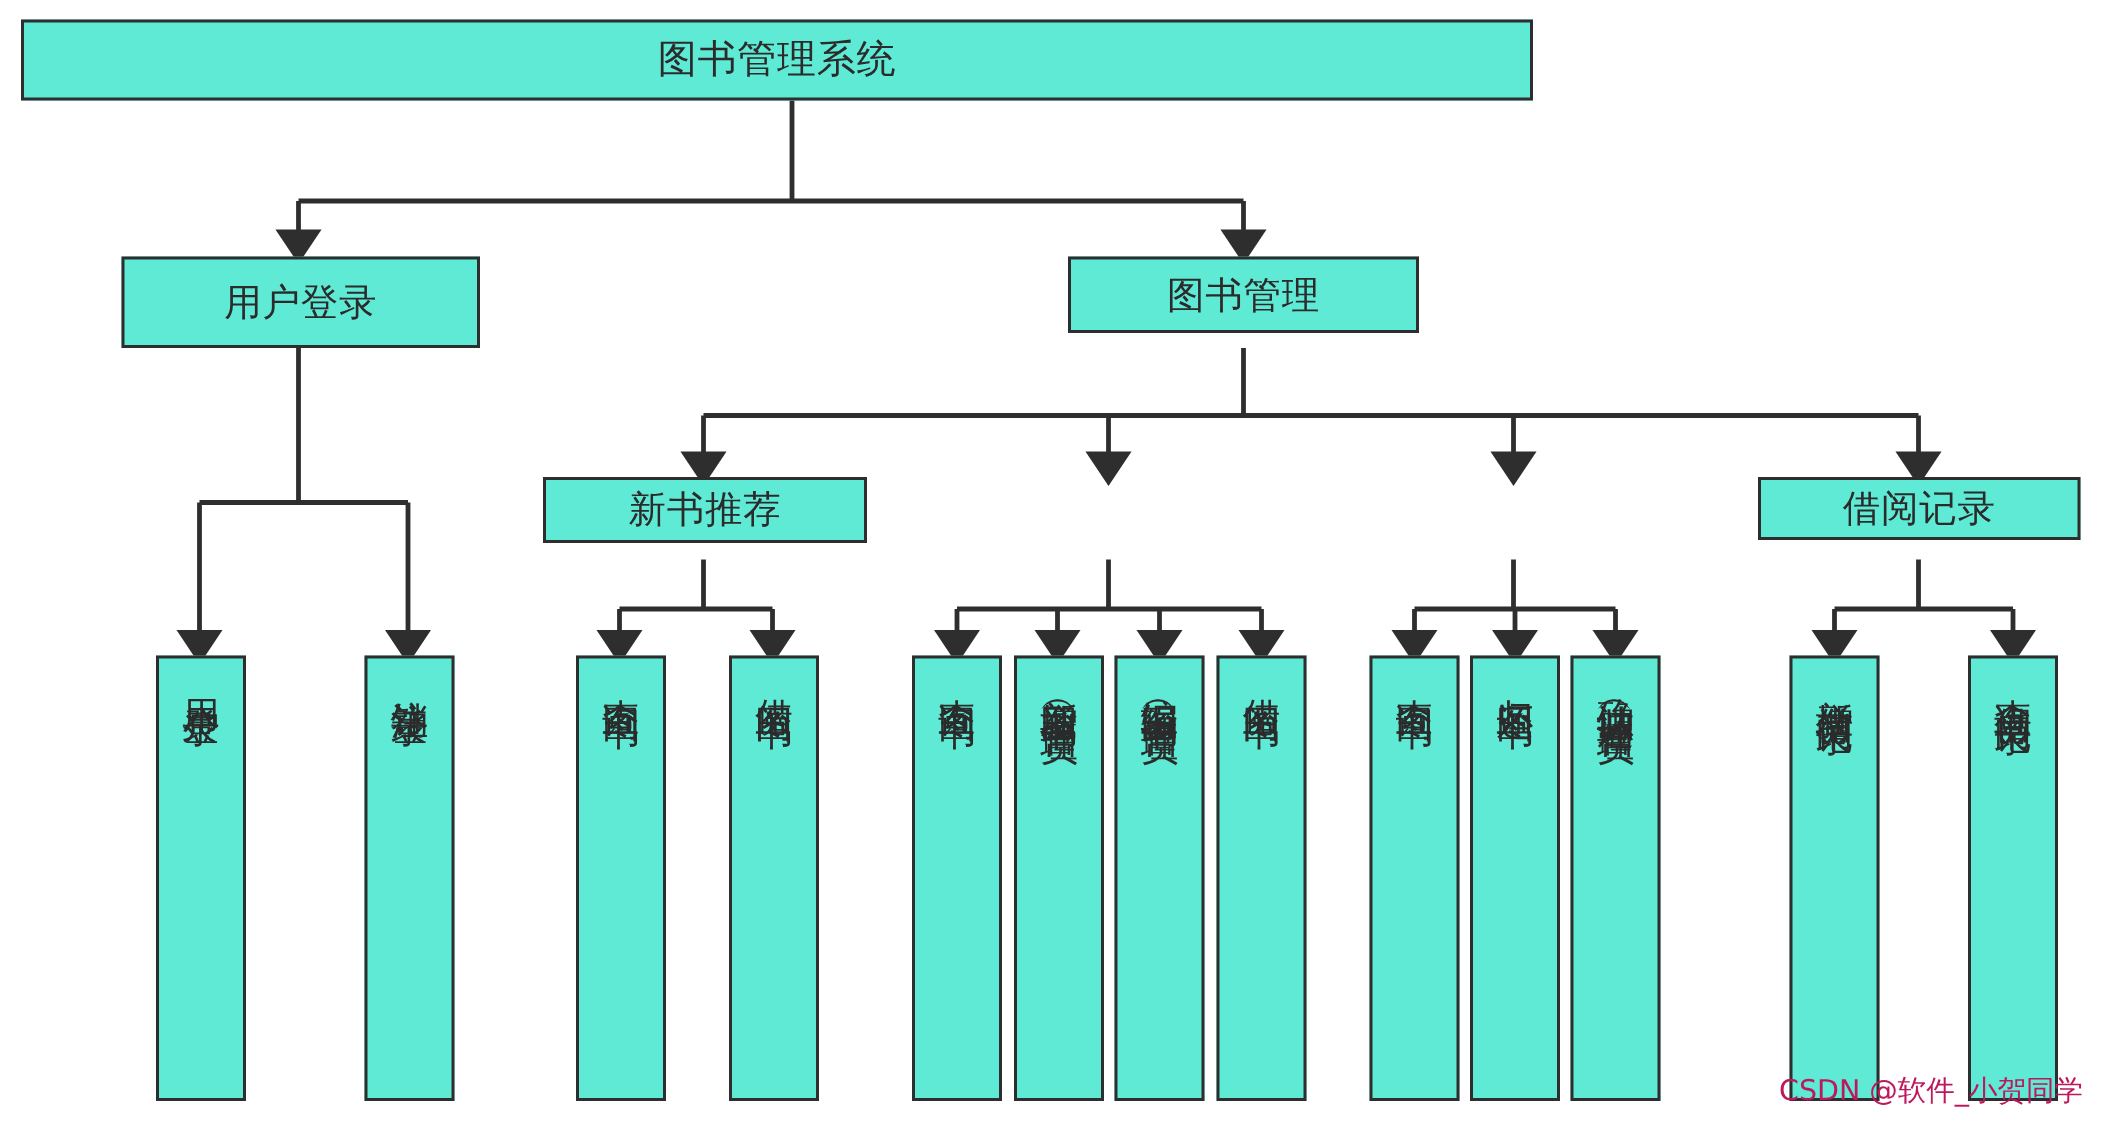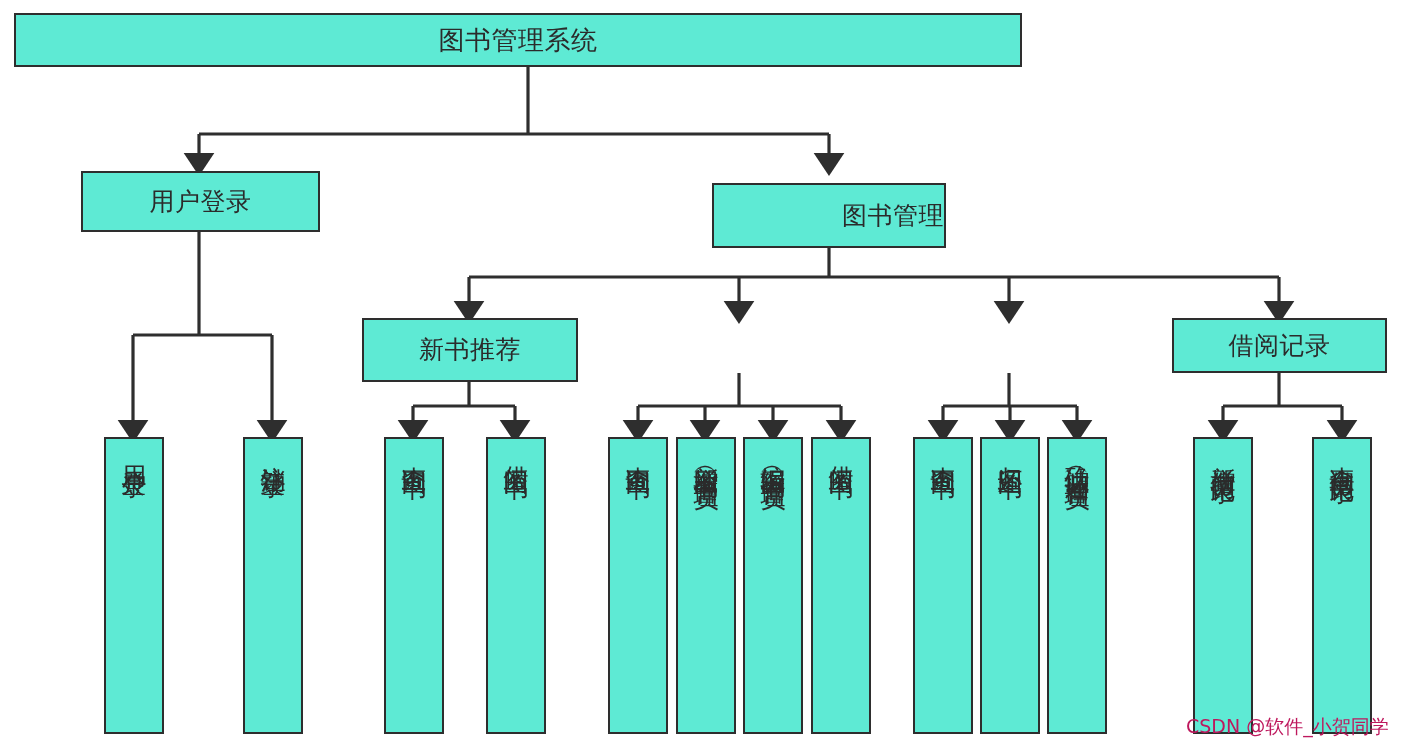--- a/index.html
+++ b/index.html
@@ -127,31 +127,31 @@
   </svg>
 
   <div class="node h root" style="left:14px; top:13px; width:1008px; height:54px;">
     <span class="lbl">图书管理系统</span>
   </div>
 
   <div class="node h" style="left:81px; top:171px; width:239px; height:61px;">
     <span class="lbl">用户登录</span>
   </div>
 
-  <div class="node h" style="left:712px; top:183px; width:234px; height:65px;justify-content:flex-end;">
+  <div class="node h" style="left:712px; top:171px; width:234px; height:51px;">
     <span class="lbl">图书管理</span>
   </div>
 
-  <div class="node h" style="left:362px; top:318px; width:216px; height:64px;text-align:right;">
+  <div class="node h" style="left:362px; top:318px; width:216px; height:44px;text-align:right;">
     <span class="lbl">新书推荐</span>
   </div>
 
 
 
-  <div class="node h" style="left:1172px; top:318px; width:215px; height:55px;">
+  <div class="node h" style="left:1172px; top:318px; width:215px; height:42px;">
     <span class="lbl">借阅记录</span>
   </div>
 
   <div class="node v" style="left:104px; top:437px; width:60px; height:297px;">
     <span class="lbl">用户登录</span>
   </div>
 
   <div class="node v" style="left:243px; top:437px; width:60px; height:297px;">
     <span class="lbl">注销登录</span>
   </div>

